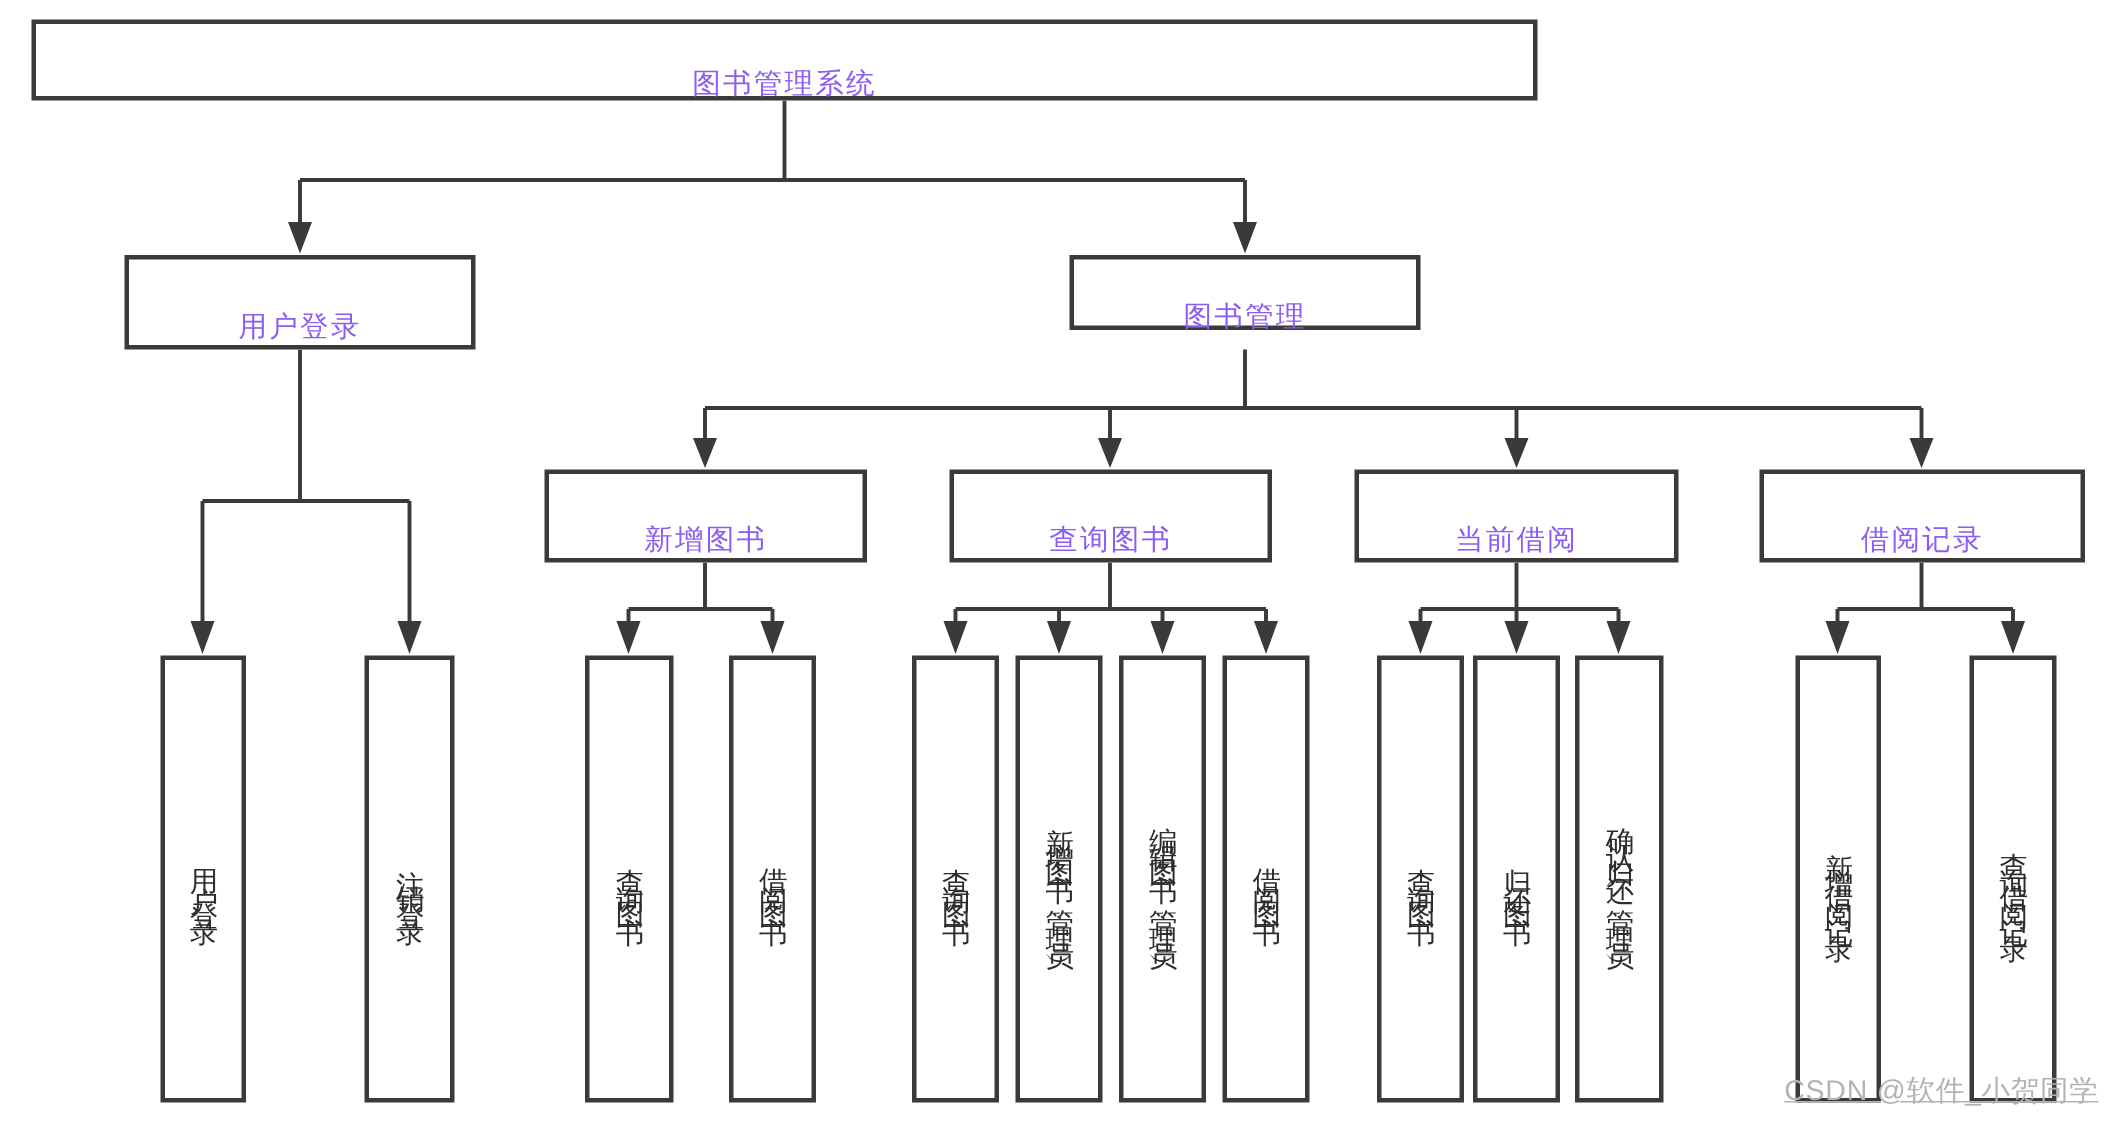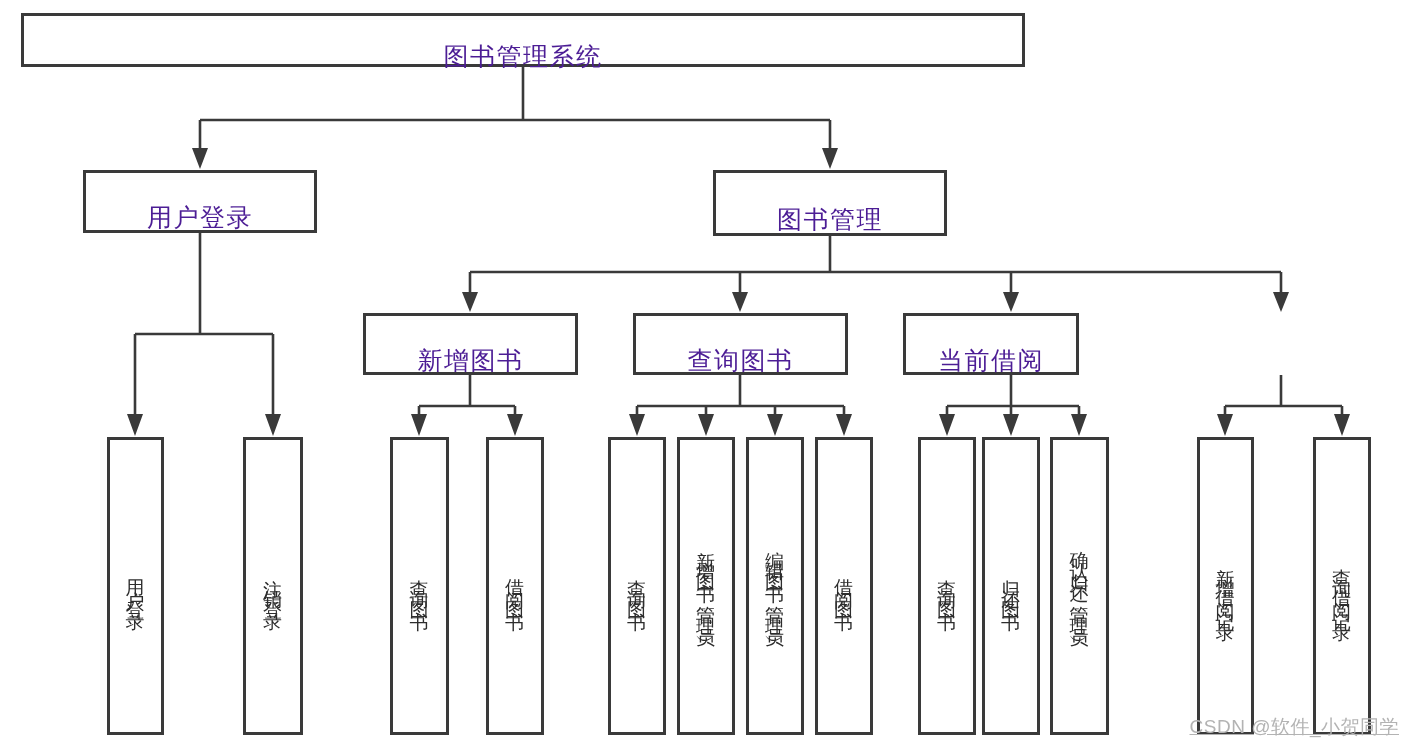--- a/index.html
+++ b/index.html
@@ -21,22 +21,22 @@
     position: absolute;
     box-sizing: border-box;
     background: #ffffff;
     border: 3px solid #3a3a3a;
     display: flex;
     align-items: center;
     justify-content: center;
     z-index: 2;
   }
   .hl {
-    font-size: 25px;
-    color: #4c1d95;
+    font-size: 19px;
+    color: #8b5cf6;
     letter-spacing: 1.5px;
     white-space: nowrap;
     margin-top: 32px;
   }
   .box.v {
     top: 437px;
     height: 298px;
   }
   .vl {
     writing-mode: vertical-rl;
@@ -84,32 +84,35 @@
              M1334 414 H1350 L1342 436 Z"></path>
   </svg>
 
   <div class="box" style="left:21px; top:13px; width:1004px; height:54px">
     <span class="hl">图书管理系统</span>
   </div>
 
   <div class="box" style="left:83px; top:170px; width:234px; height:63px">
     <span class="hl">用户登录</span>
   </div>
-  <div class="box" style="left:713px; top:170px; width:234px; height:66px">
+  <div class="box" style="left:713px; top:170px; width:234px; height:50px">
     <span class="hl">图书管理</span>
   </div>
 
   <div class="box" style="left:363px; top:313px; width:215px; height:62px">
     <span class="hl">新增图书</span>
   </div>
   <div class="box" style="left:633px; top:313px; width:215px; height:62px">
     <span class="hl">查询图书</span>
   </div>
-  <div class="box" style="left:903px; top:313px; width:176px; height:62px">
+  <div class="box" style="left:903px; top:313px; width:216px; height:62px">
     <span class="hl">当前借阅</span>
+  </div>
+  <div class="box" style="left:1173px; top:313px; width:217px; height:62px">
+    <span class="hl">借阅记录</span>
   </div>
 
   <div class="box v" style="left:107px; width:57px">
     <span class="vl">用户登录</span>
   </div>
   <div class="box v" style="left:243px; width:60px">
     <span class="vl">注销登录</span>
   </div>
 
   <div class="box v" style="left:390px; width:59px">

